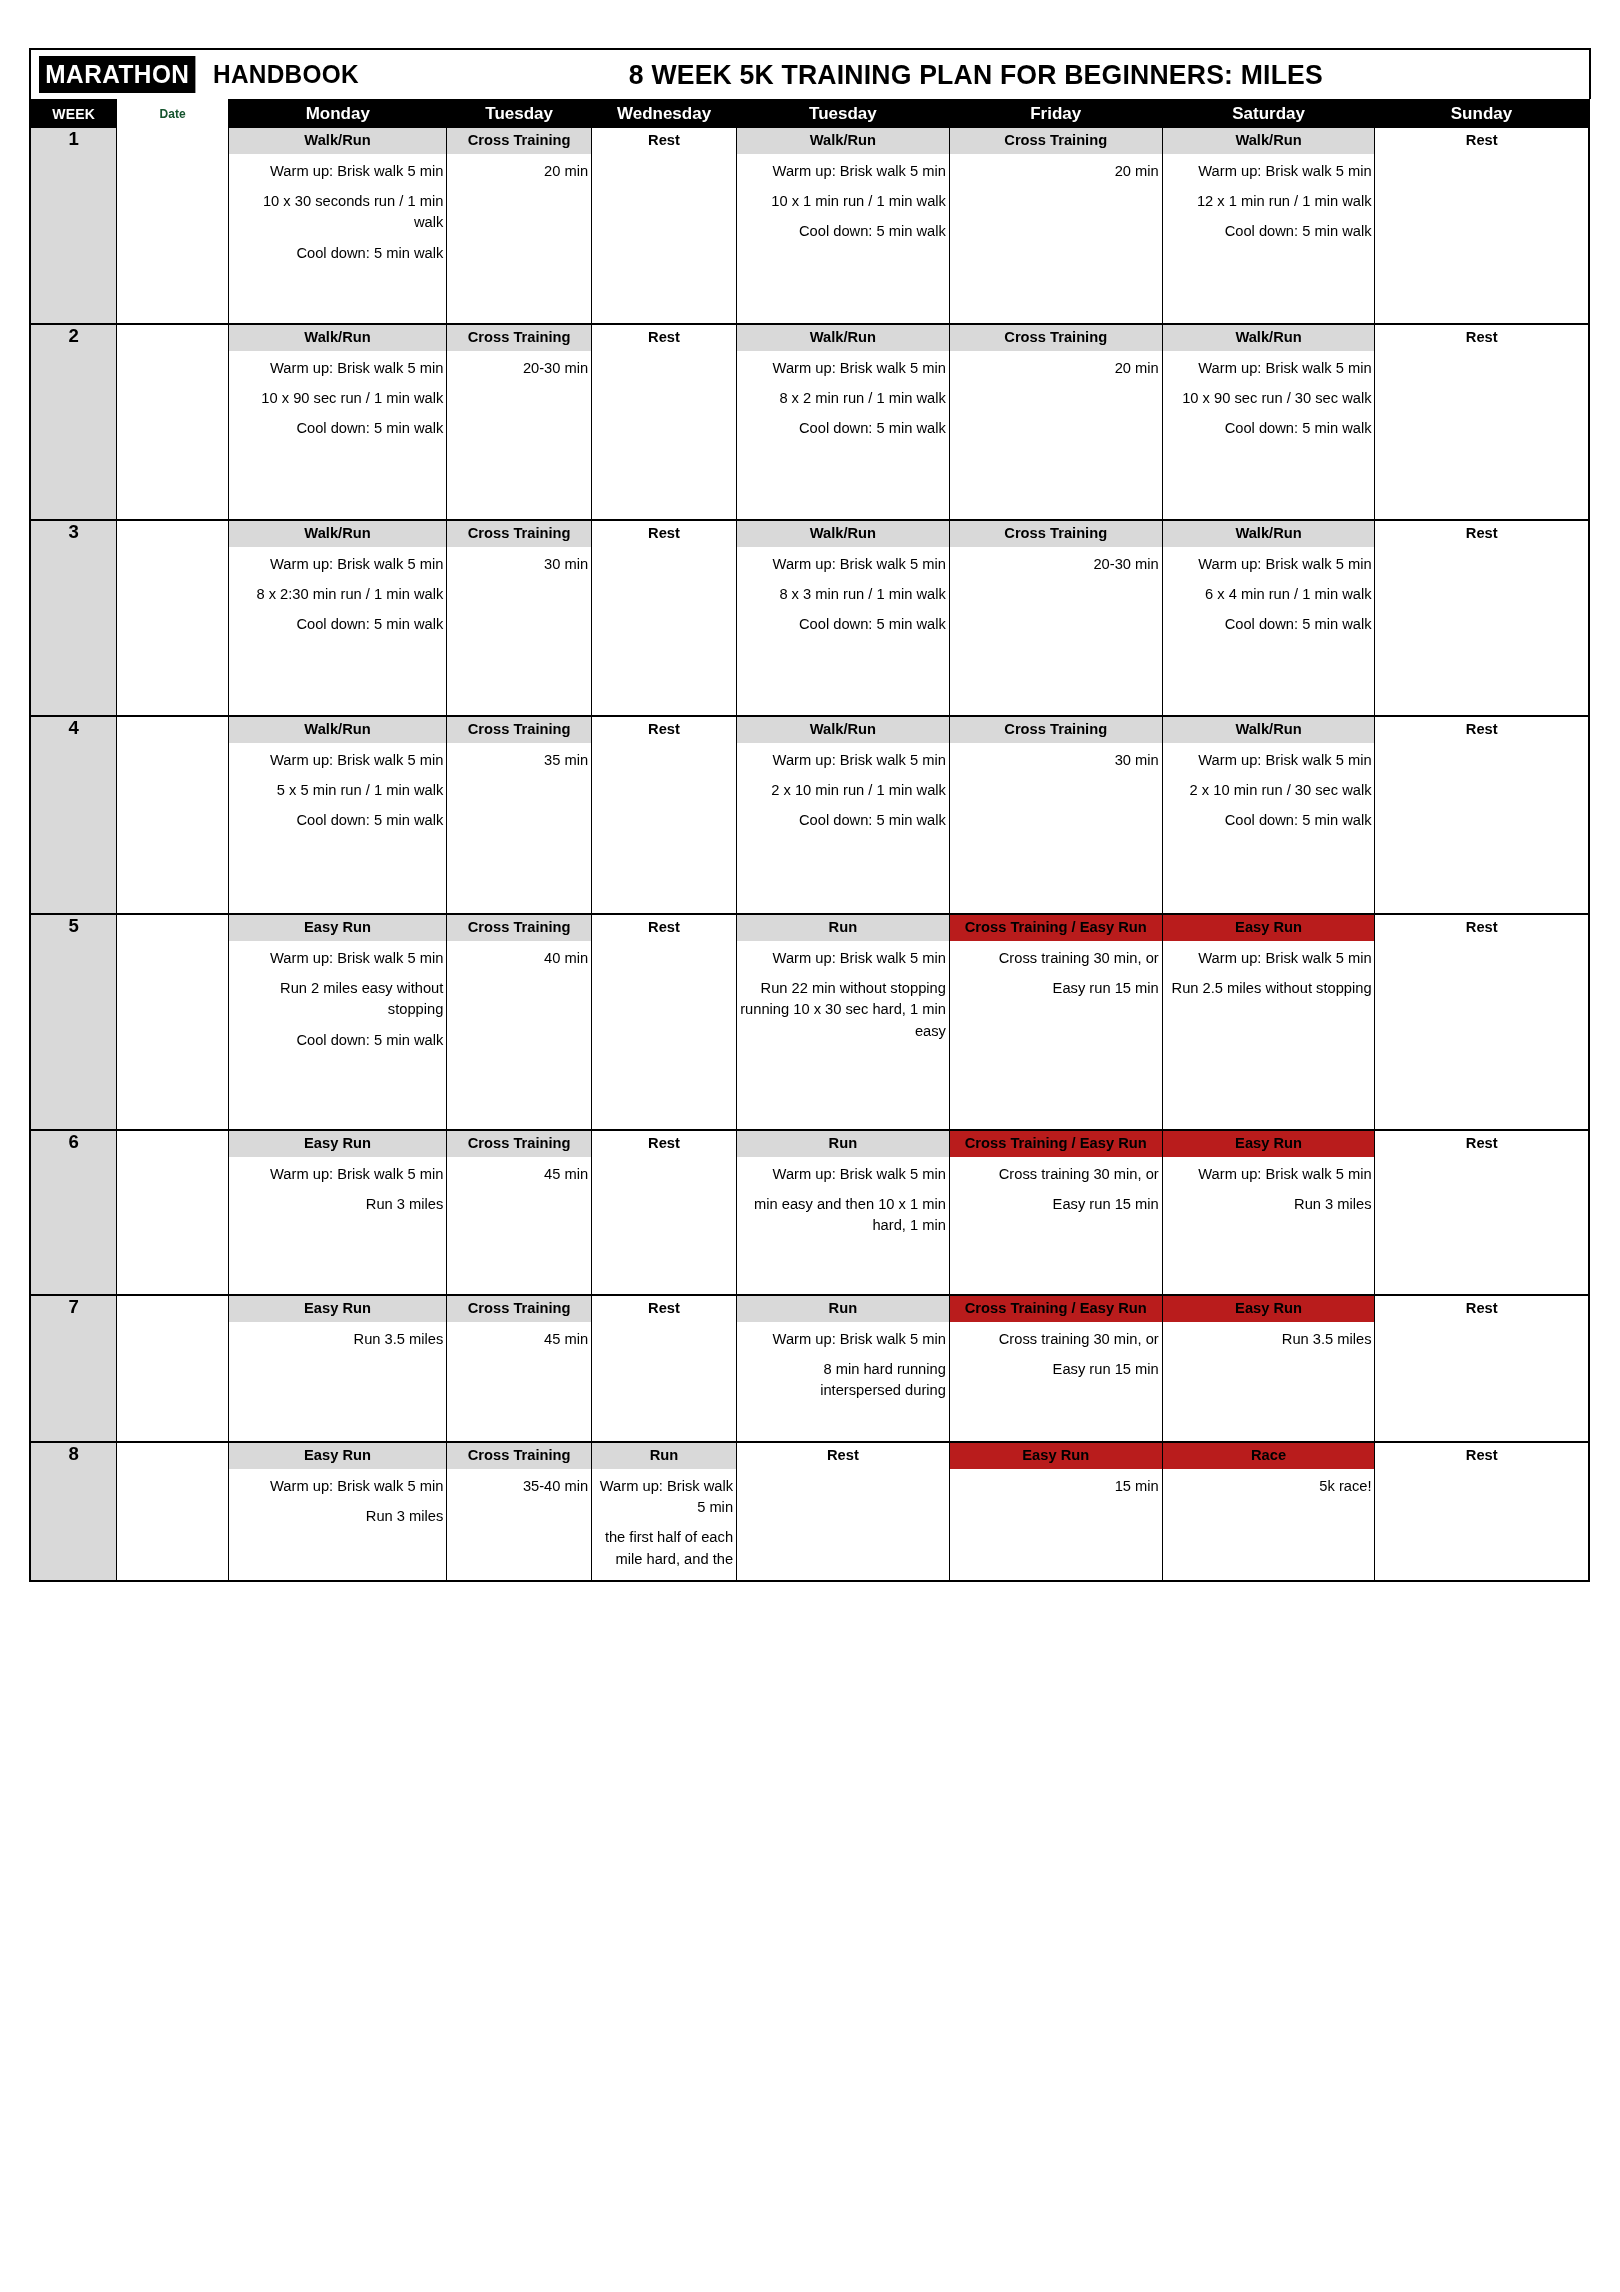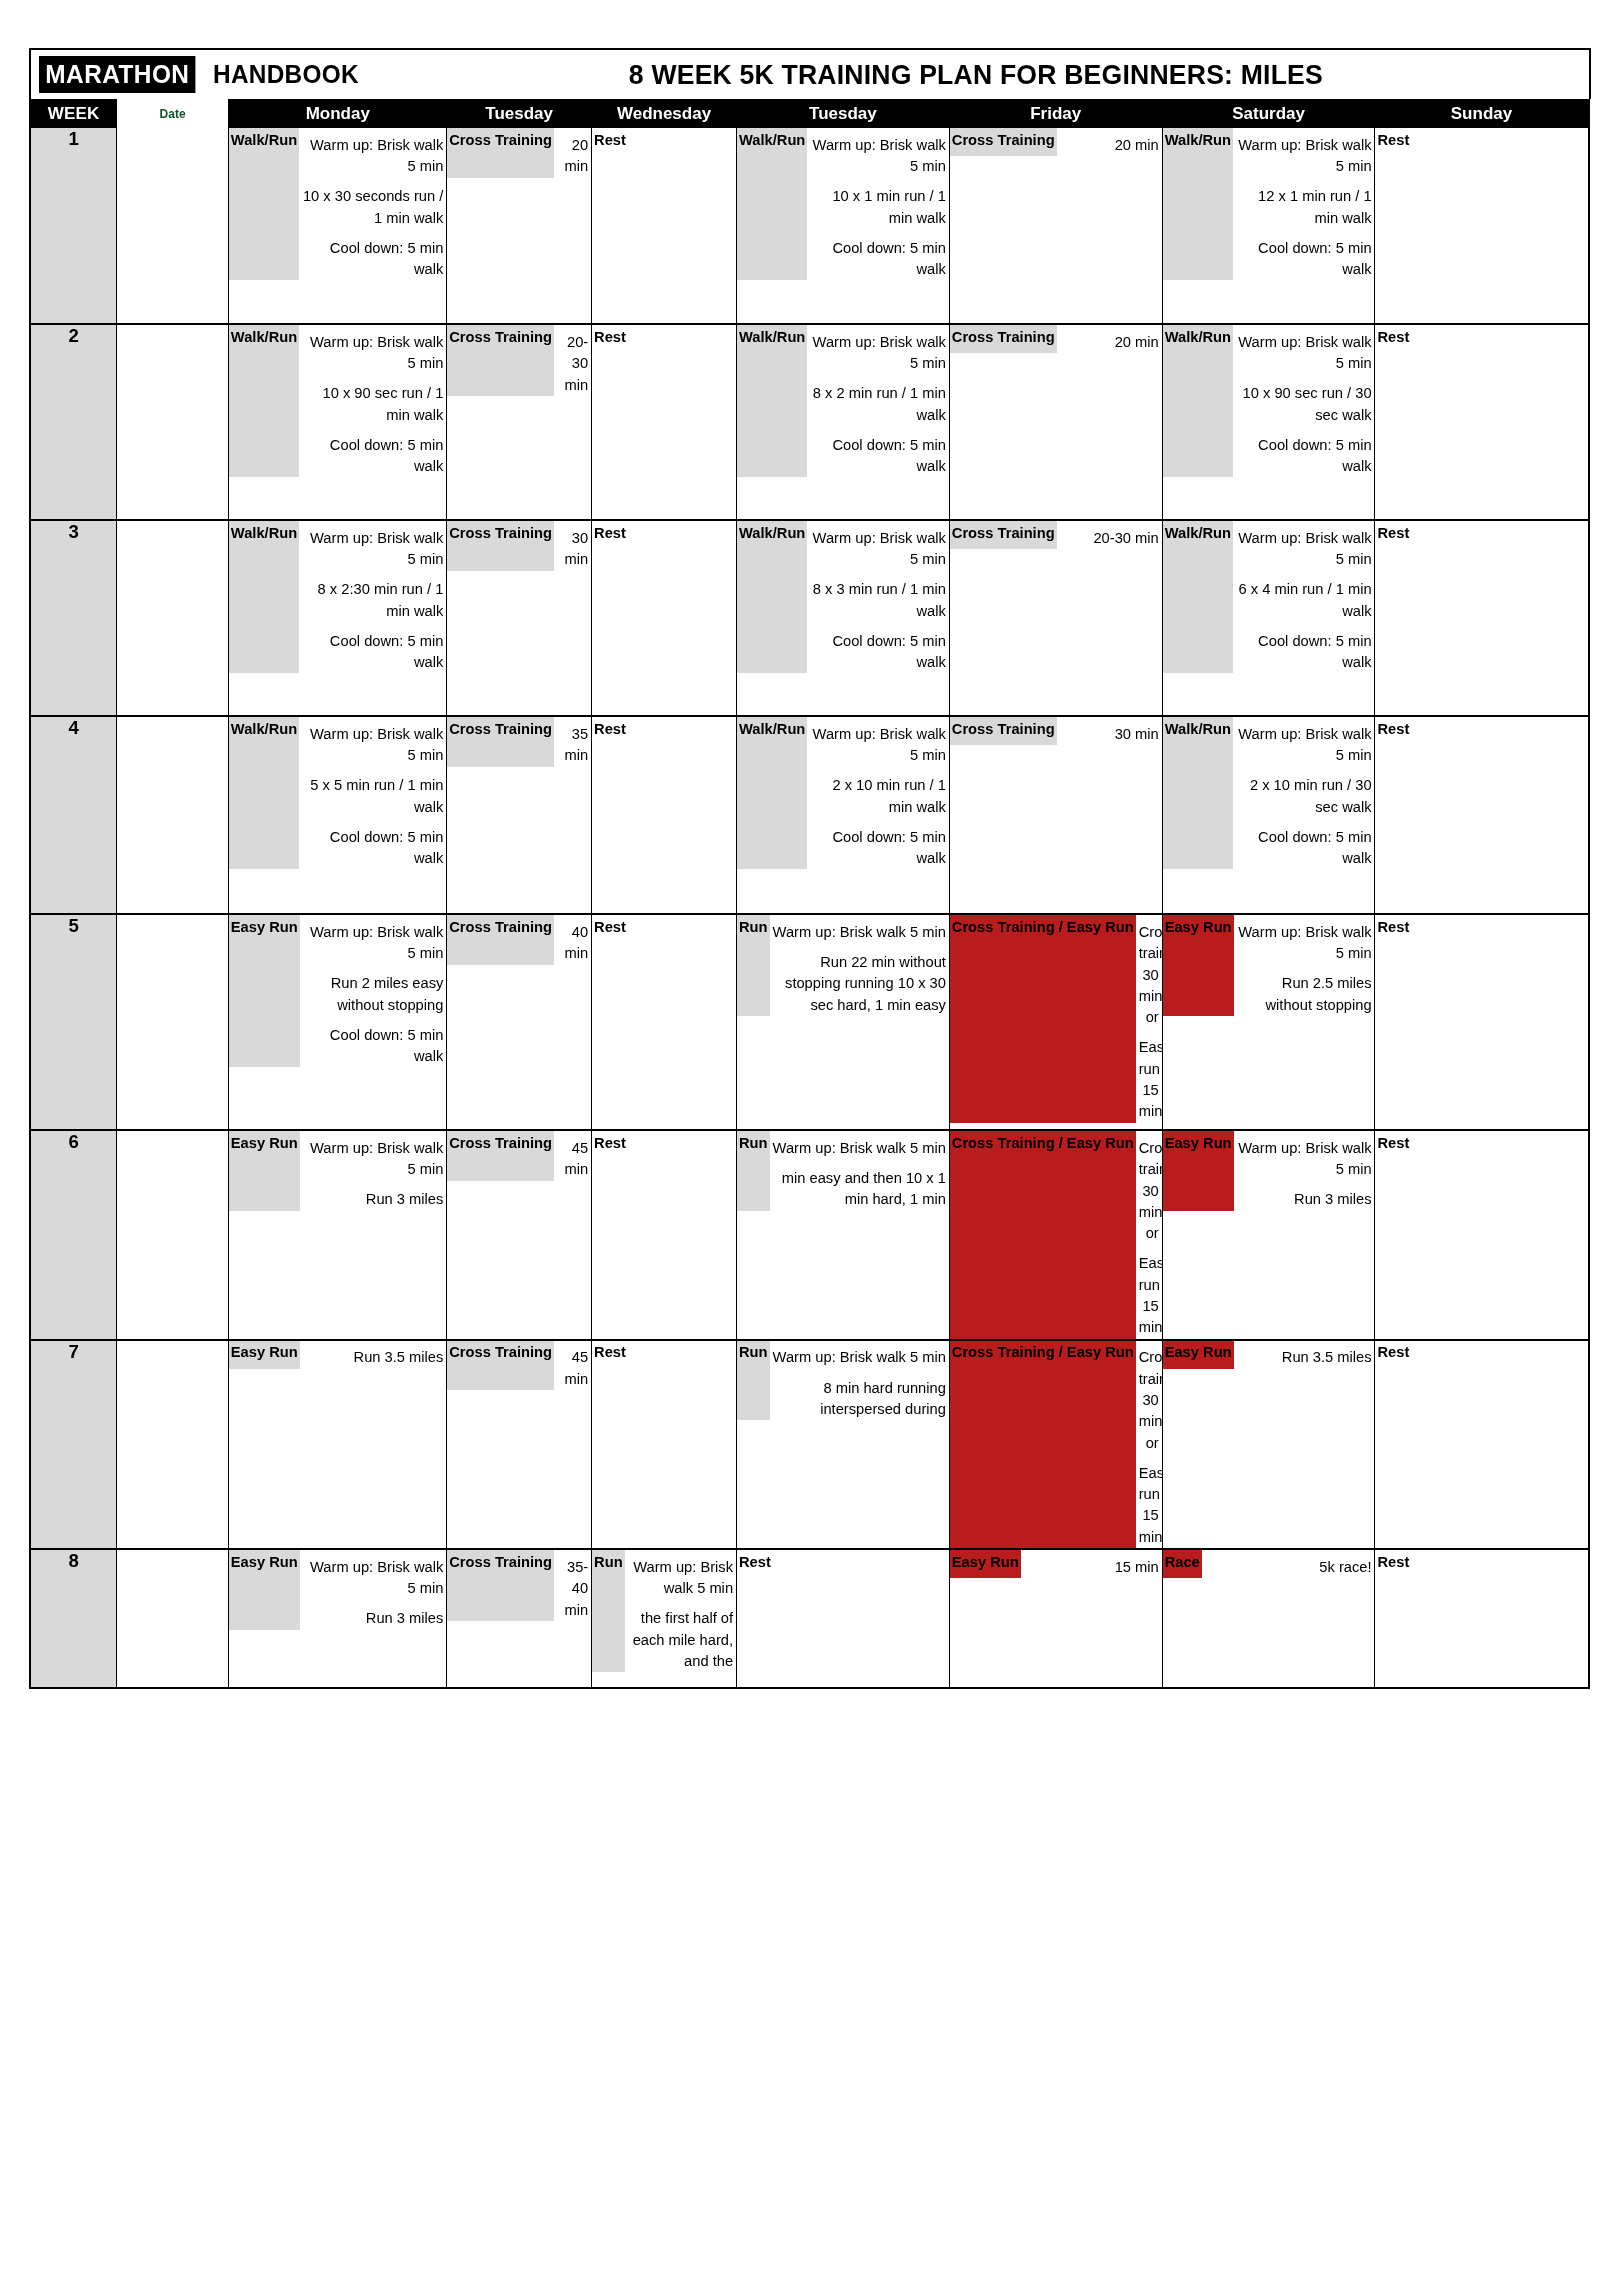--- a/index.html
+++ b/index.html
@@ -89,21 +89,21 @@
     color: #ffffff;
     font-weight: bold;
     text-align: center;
     font-size: 17px;
     height: 29px;
     padding: 0;
     vertical-align: middle;
     border: none;
   }
   th.week-head {
-    font-size: 17px;
+    font-size: 14px;
     letter-spacing: 0.2px;
   }
   th.date-head {
     background: #ffffff;
     color: #14532d;
     border-left: 1px solid #000;
     border-right: 1px solid #000;
     font-size: 12px;
     margin-top: 48px;
   }
@@ -127,21 +127,21 @@
     font-size: 18.6px;
     border-left: none;
   }
   td.date-cell {
     background: #ffffff;
     border-left: 1px solid #000;
   }
 
   .cell {
     display: flex;
-    flex-direction: row;
+    flex-direction: column;
     height: 100%;
     box-sizing: border-box;
   }
   .cell-title {
     background: #d9d9d9;
     font-weight: bold;
     font-size: 14.7px;
     text-align: center;
     padding: 3.9px 2px 4.9px 2px;
     line-height: 1.18;

